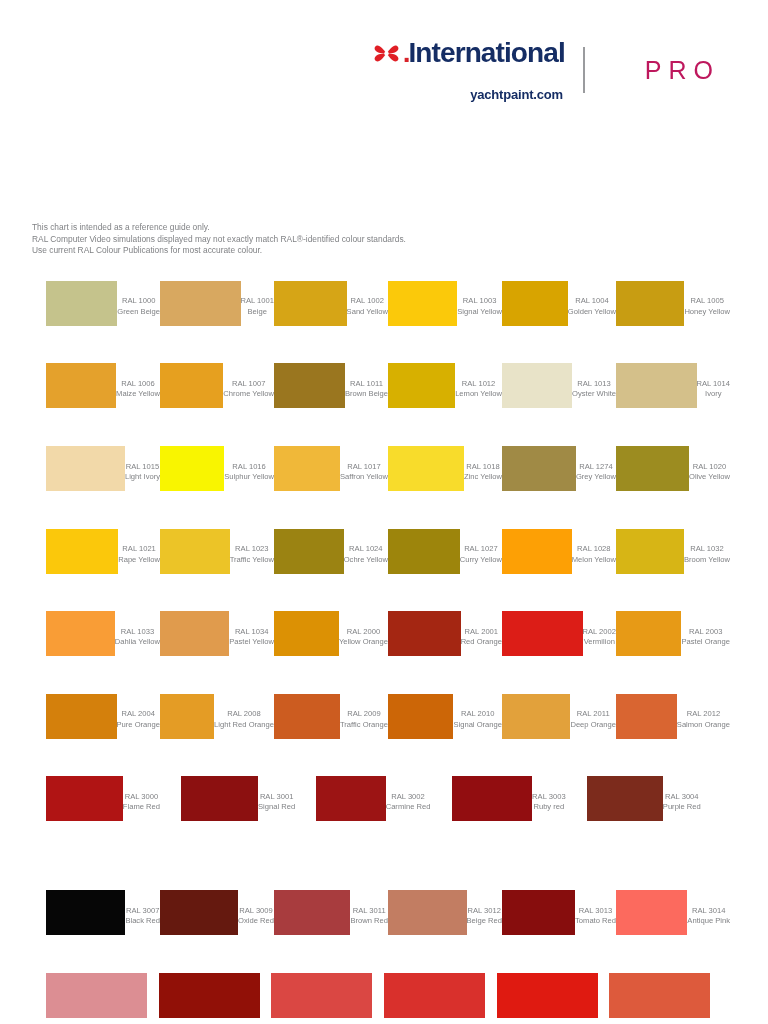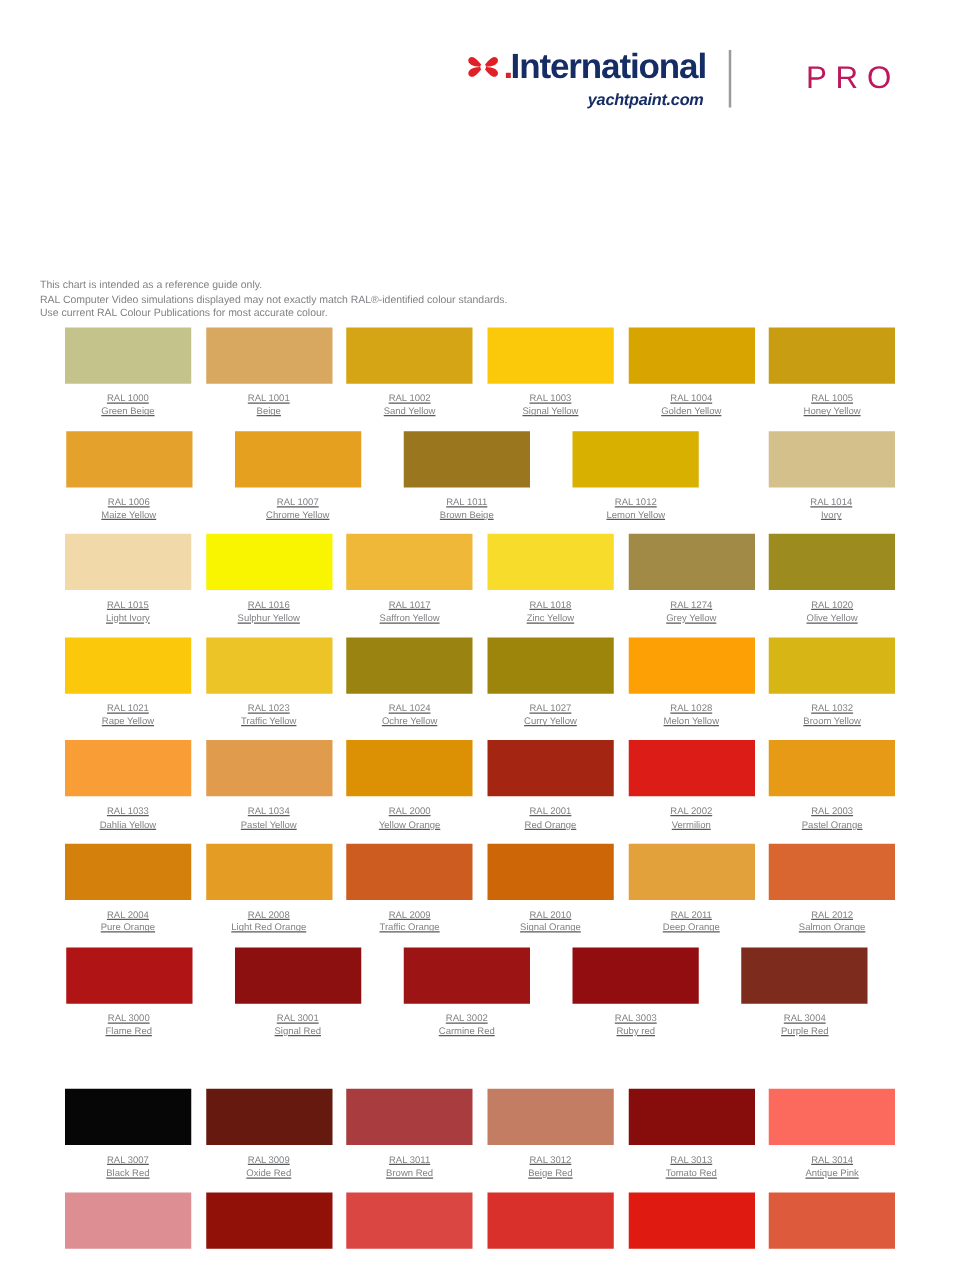--- a/index.html
+++ b/index.html
@@ -53,23 +53,22 @@
     font-weight: bold;
     font-size: 28px;
     line-height: 28px;
     margin-right: -2px;
   }
   .logo-line2 {
     font-size: 13px;
     font-weight: bold;
     color: #152d64;
     letter-spacing: -0.2px;
-    margin-top: 4px;
+    margin-top: 19px;
     margin-right: 2px;
-    font-style: italic;
   }
   .logo-divider {
     width: 2px;
     height: 46px;
     background: #9a9b9e;
     margin: 0 16px 0 18px;
   }
   .logo-pro {
     font-size: 25px;
     font-weight: normal;
@@ -103,23 +102,22 @@
     width: 100%;
     height: 82.6px;
   }
   .row.gap-row {
     margin-top: 31px;
   }
   .cell {
     width: 114px;
     margin-right: 0;
     display: flex;
-    flex-direction: column;
+    flex-direction: row;
     align-items: center;
-    text-decoration: underline;
   }
   .cell-spacer {
     flex: 1 1 auto;
   }
   .swatch {
     width: 101px;
     height: 45px;
     box-sizing: border-box;
   }
   .caption {
@@ -237,20 +235,27 @@
       </div>
       <div class="cell-spacer"></div>
       <div class="cell">
         <div class="swatch" title="RAL 1012 Lemon Yellow" style="background: rgb(215, 176, 0);"></div>
         <div class="caption">
           <span class="code">RAL 1012</span>
           <span class="name">Lemon Yellow</span>
         </div>
       </div>
       <div class="cell-spacer"></div>
+      <div class="cell">
+        <div class="swatch" title="RAL 1013 Oyster White" style="background: rgb(232, 227, 200);"></div>
+        <div class="caption">
+          <span class="code">RAL 1013</span>
+          <span class="name">Oyster White</span>
+        </div>
+      </div>
       <div class="cell-spacer"></div>
       <div class="cell">
         <div class="swatch" title="RAL 1014 Ivory" style="background: rgb(212, 192, 138);"></div>
         <div class="caption">
           <span class="code">RAL 1014</span>
           <span class="name">Ivory</span>
         </div>
       </div>
     </div>
     <div class="row">

